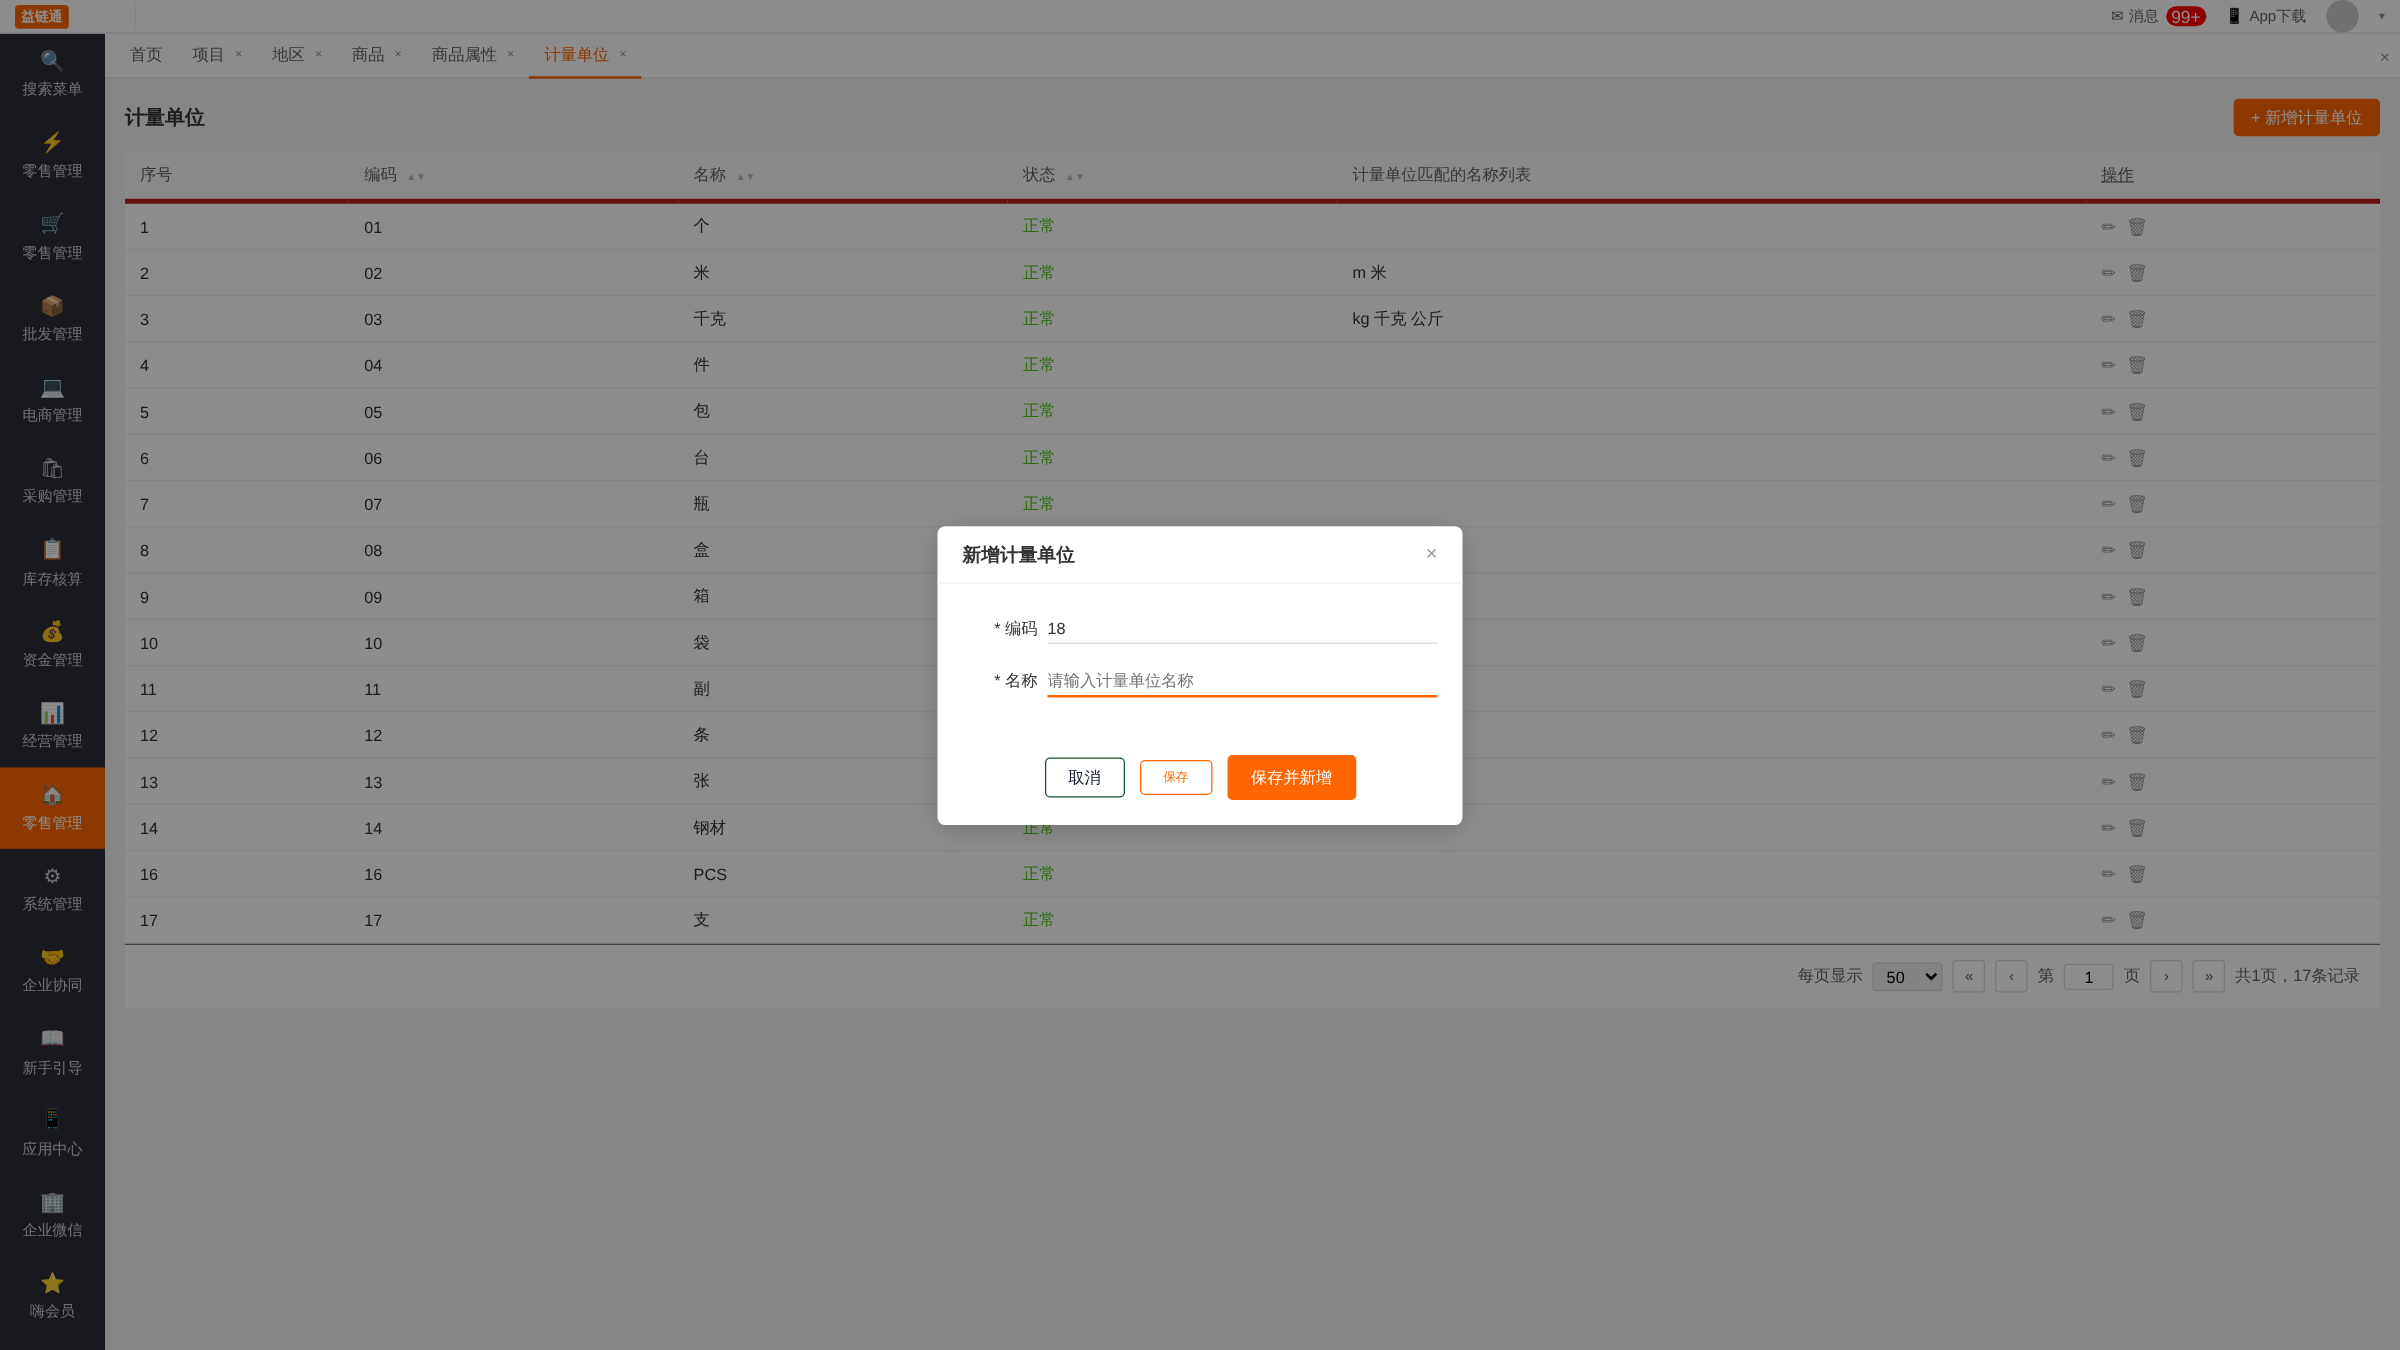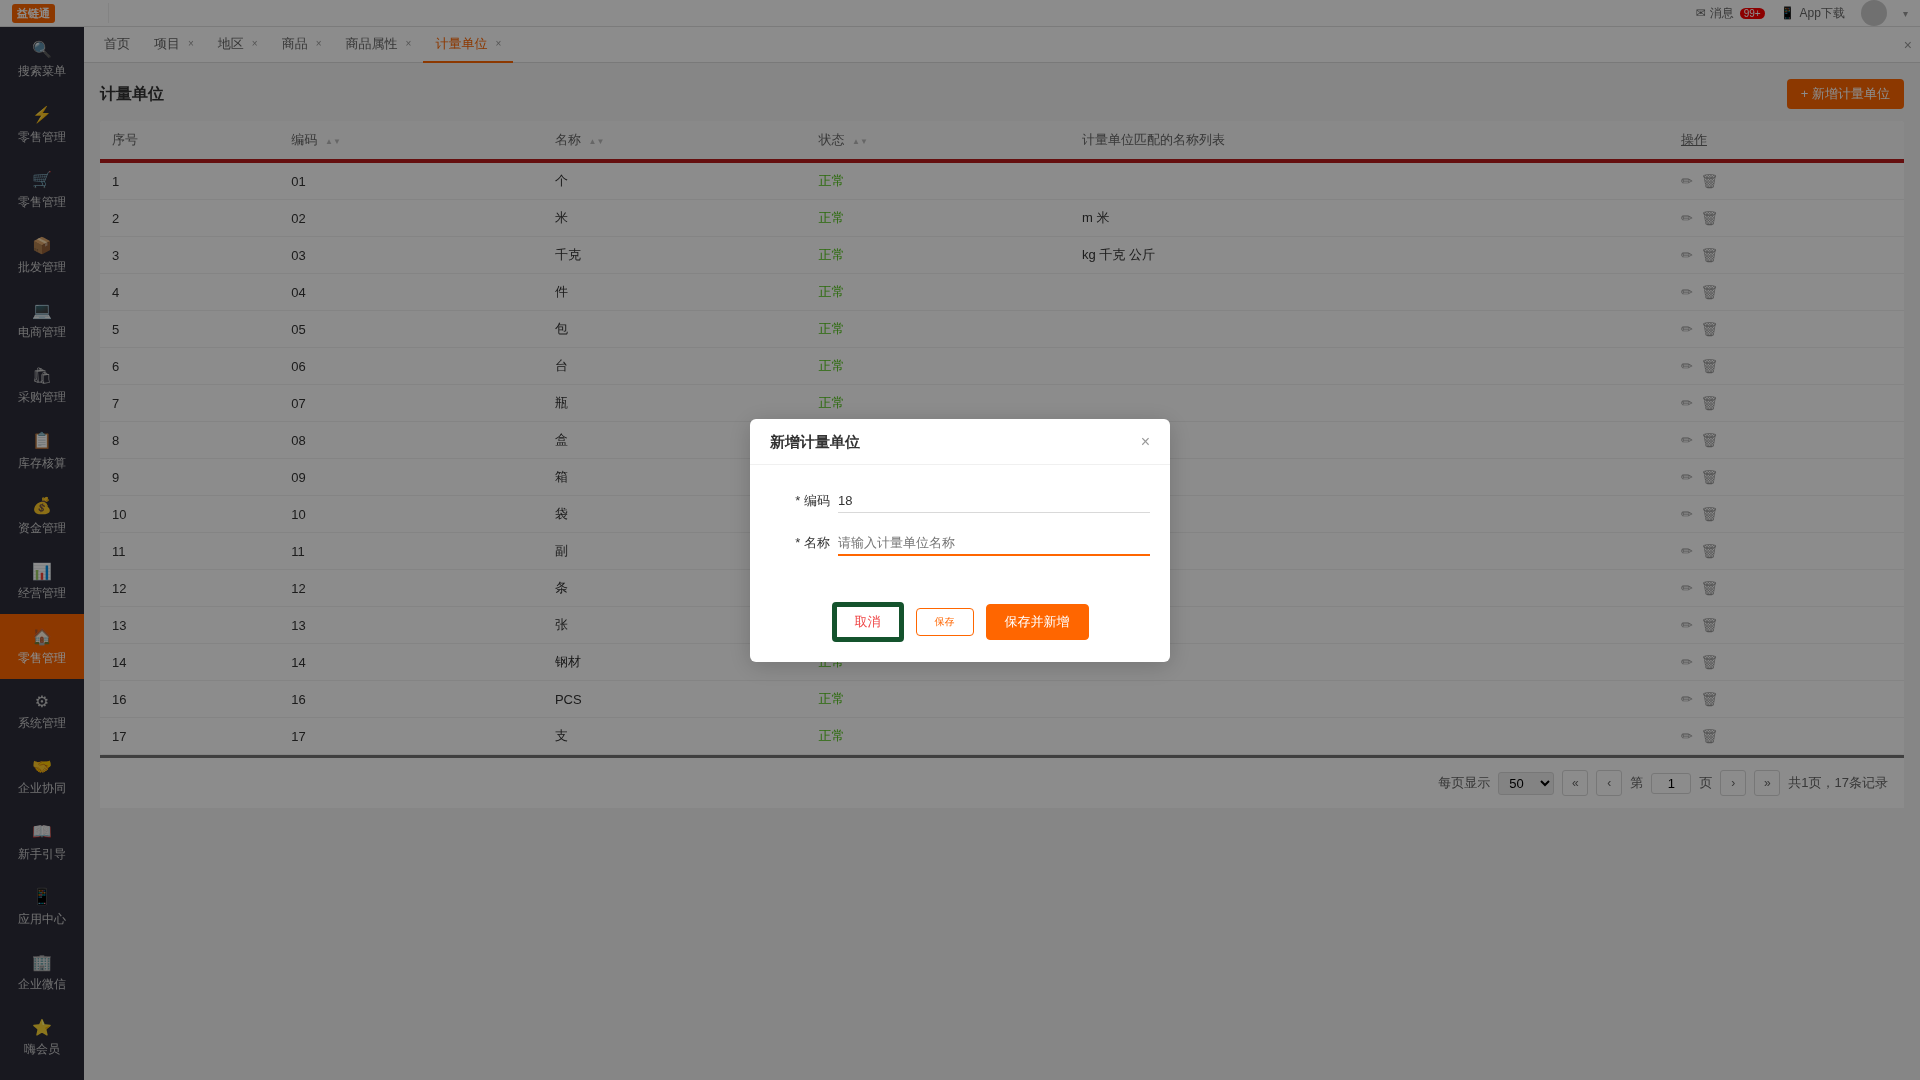--- a/index.html
+++ b/index.html
@@ -4,21 +4,21 @@
   <style>
     * { box-sizing: border-box; margin: 0; padding: 0; }
     body { font-family: 'Microsoft YaHei', sans-serif; font-size: 13px; background: #f0f0f0; color: #333; height: 1080px; width: 1920px; overflow: hidden; display: flex; flex-direction: column; }
 
     
     .top-bar { height: 27px; background: #fff; display: flex; align-items: center; padding: 0 12px; border-bottom: 1px solid #e0e0e0; flex-shrink: 0; }
     .logo-area { display: flex; align-items: center; width: 84px; }
     .logo-box { background: #f60; color: #fff; font-size: 11px; font-weight: bold; padding: 2px 5px; border-radius: 3px; }
     .top-bar-right { margin-left: auto; display: flex; align-items: center; gap: 16px; }
     .top-bar-btn { font-size: 12px; color: #666; display: flex; align-items: center; gap: 4px; cursor: pointer; }
-    .badge { background: #f00; color: #fff; border-radius: 8px; font-size: 10px; padding: 0 4px; margin-left: 2px; }
+    .badge { background: #f00; color: #fff; border-radius: 8px; font-size: 14px; padding: 0 4px; margin-left: 2px; }
     .avatar { width: 26px; height: 26px; background: #ccc; border-radius: 50%; }
     .dropdown-arrow { font-size: 10px; color: #999; }
 
     
     .main-layout { display: flex; flex: 1; overflow: hidden; }
 
     
     .sidebar { width: 84px; background: #2c2c3a; display: flex; flex-direction: column; overflow-y: auto; flex-shrink: 0; }
     .sidebar-item { padding: 12px 4px; text-align: center; color: #ccc; font-size: 12px; cursor: pointer; line-height: 1.4; }
     .sidebar-item.active { background: #f60; color: #fff; }
@@ -46,38 +46,38 @@
     .table-wrap { background: #fff; border-radius: 4px; overflow: hidden; }
     table { width: 100%; border-collapse: collapse; }
     th { background: #fafafa; color: #666; font-weight: normal; padding: 10px 12px; text-align: left; border-bottom: 4px solid #b91c1c; font-size: 13px; white-space: nowrap; }
     th .sort-arrows { display: inline-flex; flex-direction: column; margin-left: 4px; font-size: 8px; color: #bbb; }
     td { padding: 9px 12px; border-bottom: 1px solid #f0f0f0; font-size: 13px; color: #333; }
     .status-normal { color: #52c41a; }
     .action-icons { display: flex; gap: 8px; }
     .action-icon { color: #999; cursor: pointer; font-size: 14px; }
 
     
-    .pagination { display: flex; align-items: center; justify-content: flex-end; padding: 12px 16px; gap: 8px; font-size: 13px; color: #666; background: #fff; border-top: 3px solid #737373; }
+    .pagination { display: flex; align-items: center; justify-content: flex-end; padding: 12px 16px; gap: 8px; font-size: 13px; color: #666; background: #fff; border-top: 1px solid #737373; }
     .pagination select { border: 1px solid #d9d9d9; padding: 2px 6px; border-radius: 3px; font-size: 13px; }
     .page-btn { width: 26px; height: 26px; display: flex; align-items: center; justify-content: center; border: 1px solid #d9d9d9; border-radius: 3px; cursor: pointer; background: #fff; font-size: 12px; }
     .page-input { width: 40px; text-align: center; border: 1px solid #d9d9d9; padding: 2px 4px; border-radius: 3px; font-size: 13px; }
 
     
     .modal-overlay { position: fixed; inset: 0; background: rgba(0,0,0,0.45); z-index: 1000; display: flex; align-items: center; justify-content: center; }
     .modal { background: #fff; border-radius: 6px; width: 420px; padding: 0; box-shadow: 0 4px 24px rgba(0,0,0,0.18); }
     .modal-header { display: flex; align-items: center; justify-content: space-between; padding: 14px 20px 12px; border-bottom: 1px solid #f0f0f0; }
     .modal-title { font-size: 15px; color: #333; font-weight: bold; }
     .modal-close { cursor: pointer; color: #999; font-size: 16px; }
     .modal-body { padding: 24px 20px 16px; }
     .form-row { display: flex; align-items: center; margin-bottom: 18px; gap: 8px; }
     .form-label { font-size: 13px; color: #333; width: 60px; text-align: right; flex-shrink: 0; }
     .form-input { flex: 1; border: none; border-bottom: 1px solid #d9d9d9; padding: 4px 0; font-size: 13px; outline: none; color: #333; }
     .form-input.active-input { border-bottom: 2px solid #f60; }
     .modal-footer { display: flex; align-items: center; justify-content: center; gap: 12px; padding: 12px 20px 20px; }
-    .btn-cancel { border: 5px solid #14532d; background: #fff; color: #ef4444; padding: 6px 18px; border-radius: 4px; cursor: pointer; font-size: 13px; }
+    .btn-cancel { border: 1px solid #14532d; background: #fff; color: #0f172a; padding: 6px 18px; border-radius: 4px; cursor: pointer; font-size: 13px; }
     .btn-save { background: #fff; border: 1px solid #f60; color: #f60; padding: 6px 18px; border-radius: 4px; cursor: pointer; font-size: 10px; }
     .btn-save-new { background: #f60; border: 1px solid #f60; color: #fff; padding: 8px 18px; border-radius: 4px; cursor: pointer; font-size: 13px; }
   </style>
 </head>
 <body>
 
 <div class="top-bar">
   <div class="logo-area">
     <div class="logo-box">益链通</div>
   </div>

